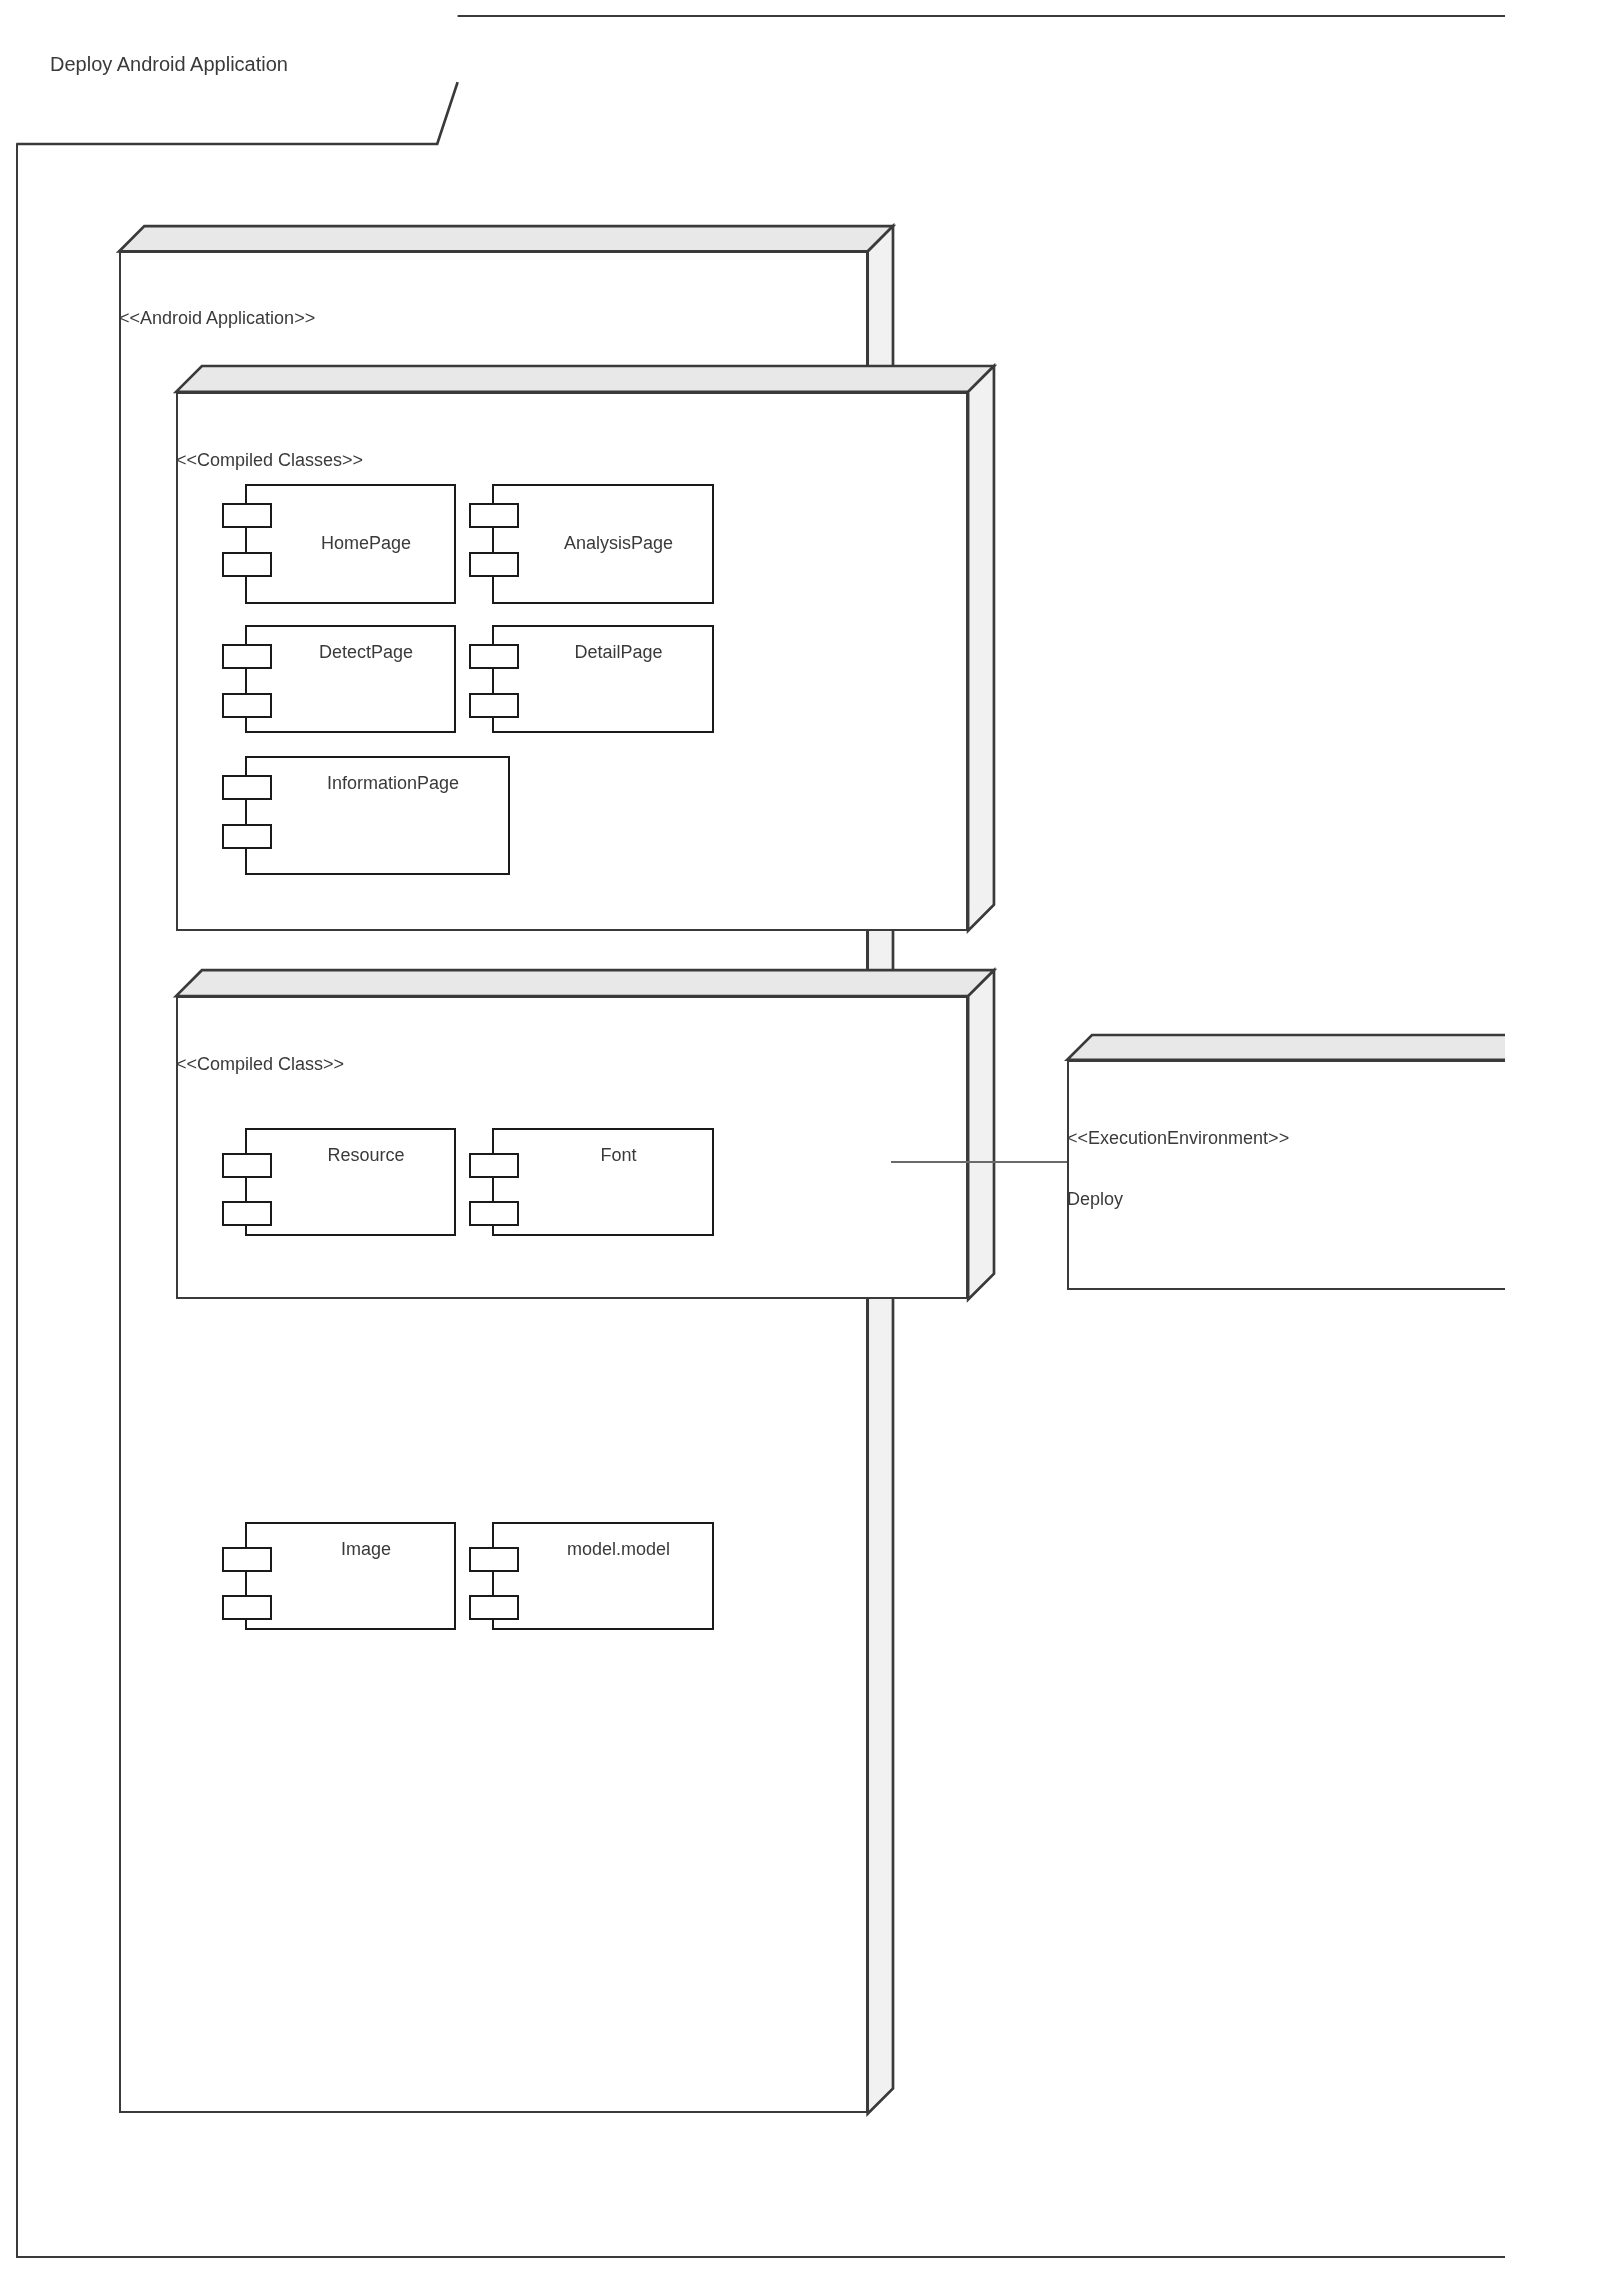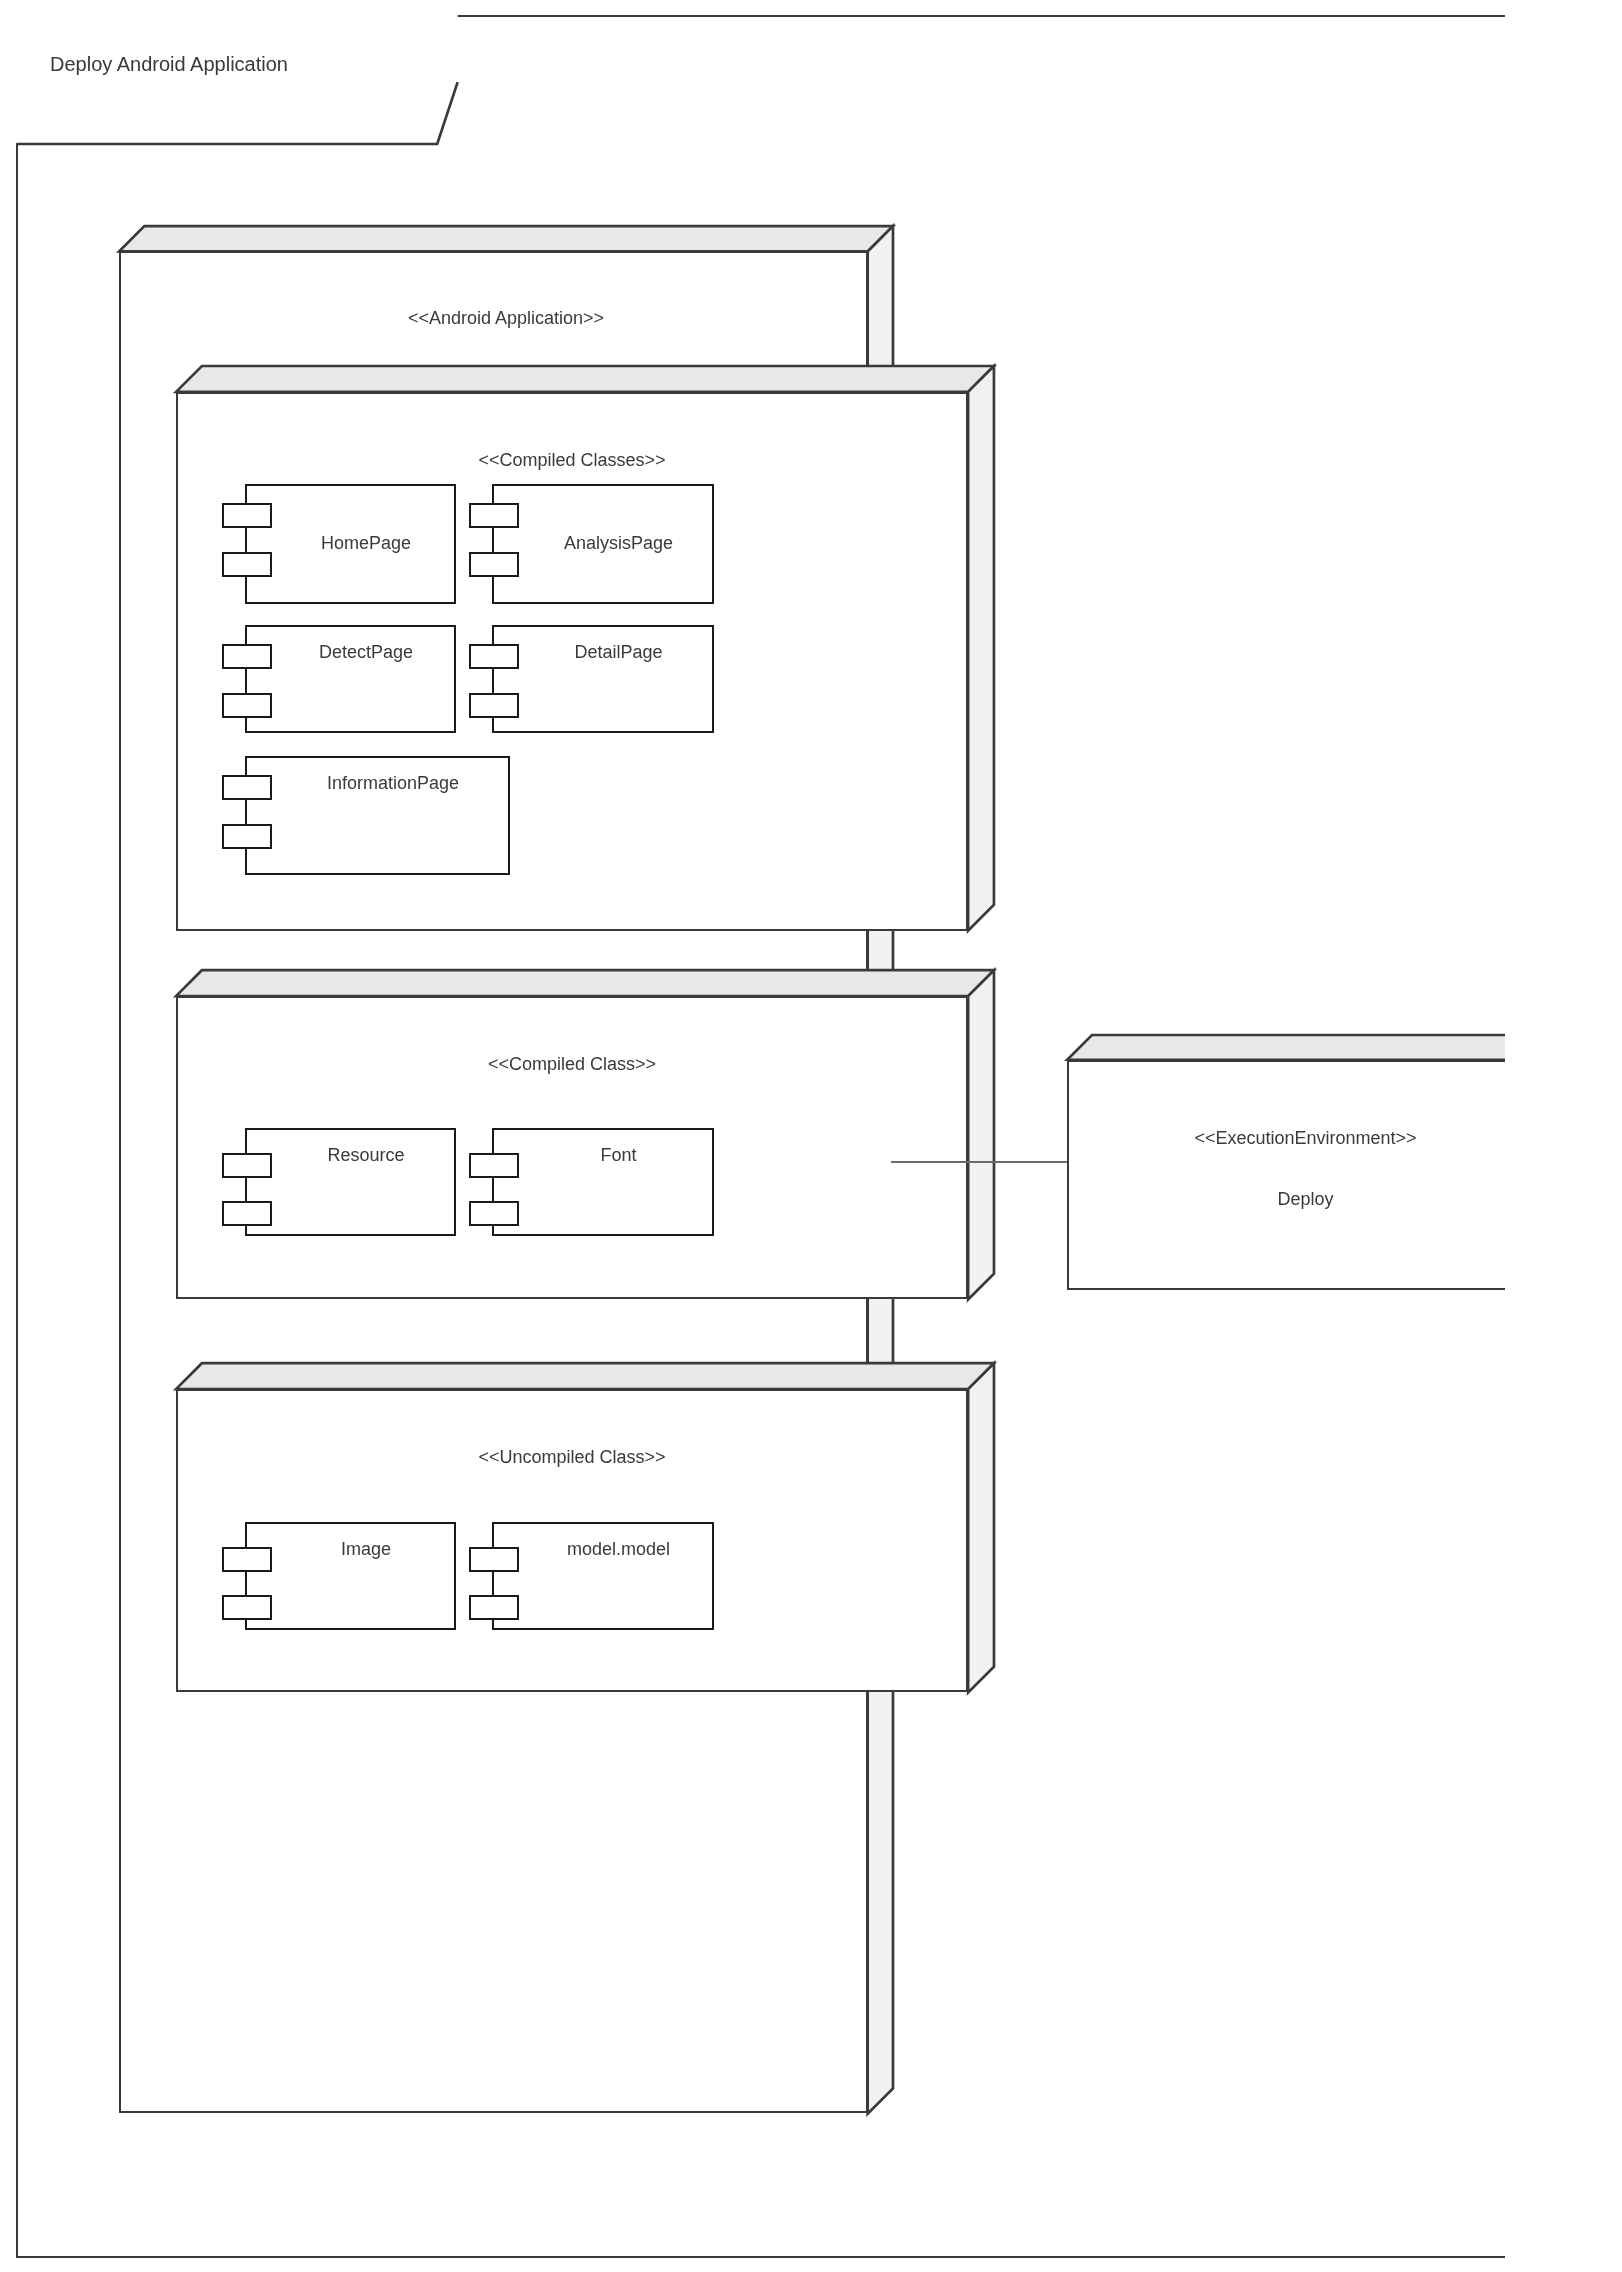--- a/index.html
+++ b/index.html
@@ -81,21 +81,20 @@
   }
   .node > .node-top svg { display: block; overflow: visible; }
   .node > .node-front {
     position: absolute;
     background: #ffffff;
   }
   .node-label {
     position: absolute;
     left: 0;
     width: 100%;
-    text-align: center;
     font-size: 18px;
     color: #3a3a3a;
     line-height: 1.45;
     white-space: nowrap;
   }
 
   
   .component {
     position: absolute;
     background: #ffffff;
@@ -230,30 +229,20 @@
     <span class="port lo2"></span>
     <span class="comp-name top-aligned">Resource</span>
   </div>
 
   <div class="component" style="left:492px; top:1128px; width:222px; height:108px;">
     <span class="port lo1"></span>
     <span class="port lo2"></span>
     <span class="comp-name top-aligned">Font</span>
   </div>
 
-  <div class="node" style="left:176px; top:1363px; width:818px; height:355px;">
-    <div class="node-top">
-      <svg width="818" height="355" viewBox="0 0 1518 658">
-        <polygon points="0,48 48,0 1518,0 1470,48" fill="#e8e8e8" stroke="#3a3a3a" stroke-width="5"></polygon>
-        <polygon points="1470,48 1518,0 1518,563 1470,611" fill="#f1f1f1" stroke="#3a3a3a" stroke-width="5"></polygon>
-      </svg>
-    </div>
-    <div class="node-front" style="left:0; top:26px; width:792px; height:303px; border:2.7px solid #3a3a3a; box-sizing:border-box;"></div>
-    <div class="node-label" style="top:81px; width:792px;">&lt;&lt;Uncompiled Class&gt;&gt;</div>
-  </div>
 
   <div class="component" style="left:245px; top:1522px; width:211px; height:108px;">
     <span class="port lo1"></span>
     <span class="port lo2"></span>
     <span class="comp-name top-aligned">Image</span>
   </div>
 
   <div class="component" style="left:492px; top:1522px; width:222px; height:108px;">
     <span class="port lo1"></span>
     <span class="port lo2"></span>

